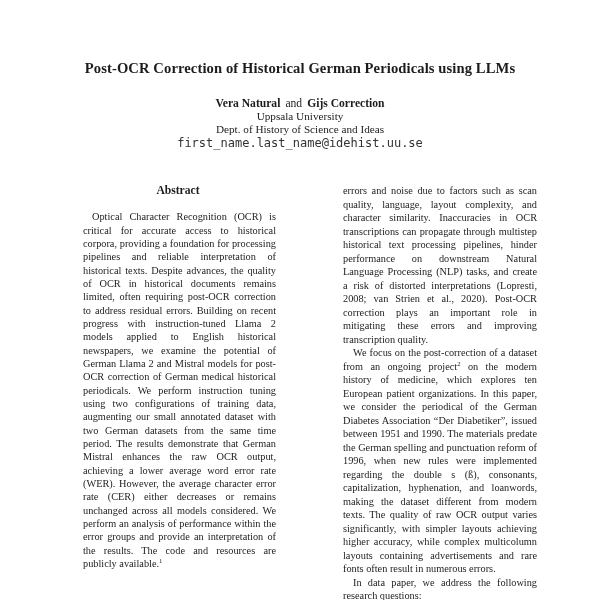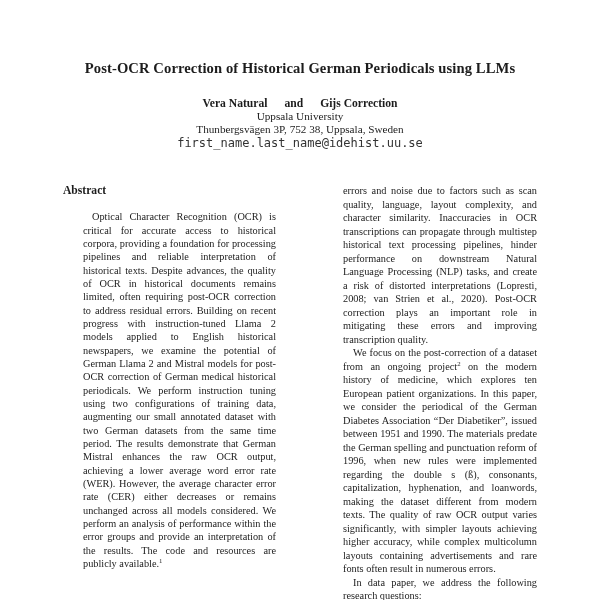--- a/index.html
+++ b/index.html
@@ -17,21 +17,21 @@
 
   .title {
     font-size: 14.6px;
     font-weight: bold;
     letter-spacing: 0.1px;
     line-height: 17px;
   }
 
   .authors { margin-top: 20px; font-size: 11.6px; line-height: 13px; }
   .authors .bold { font-weight: bold; }
-  .authors .and { font-weight: bold; margin: 0 17px; }
+  .authors .and { font-weight: normal; margin: 0 5px; }
 
   .affil { font-size: 11.2px; line-height: 13.1px; }
 
   .email {
     font-family: "DejaVu Sans Mono", "Liberation Mono", monospace;
     font-size: 12px;
     line-height: 13px;
     margin-top: 1px;
     color: #333333;
   }
@@ -39,21 +39,21 @@
   .columns {
     display: flex;
     margin: 34px 63px 0 63px;
     gap: 17px;
     align-items: flex-start;
   }
   .col-left  { width: 230px; flex: 0 0 230px; }
   .col-right { width: 227px; flex: 0 0 227px; }
 
   .abs-heading {
-    text-align: left;
+    text-align: center;
     font-size: 11.6px;
     font-weight: bold;
     margin-bottom: 13px;
   }
 
   .abs-text {
     margin: 0 17px 0 20px;
     font-size: 10.3px;
     line-height: 13.35px;
     text-align: justify;
@@ -86,21 +86,21 @@
 <div class="page">
 
   <header class="header">
     <h1 class="title">Post-OCR Correction of Historical German Periodicals using LLMs</h1>
 
     <div class="authors">
       <span class="bold">Vera Natural</span><span class="and">and</span><span class="bold">Gijs Correction</span>
     </div>
 
     <div class="affil">Uppsala University</div>
-    <div class="affil">Thunbergsvägen 3P, 752 38, Uppsala, Sweden</div>
+    <div class="affil">Dept. of History of Science and Ideas</div>
     <div class="email">first_name.last_name@idehist.uu.se</div>
   </header>
 
   <main class="columns">
 
     <section class="col col-left">
       <h2 class="abs-heading">Abstract</h2>
       <p class="abs-text"><span>Optical Character Recognition (OCR) is critical for accurate access to historical corpora, providing a foundation for processing pipelines and reliable interpretation of historical texts. Despite advances, the quality of OCR in historical documents remains limited, often requiring post-OCR correction to address residual errors. Building on recent progress with instruction-tuned Llama 2 models applied to English historical newspapers, we examine the potential of German Llama 2 and Mistral models for post-OCR correction of German medical historical periodicals. We perform instruction tuning using two configurations of training data, augmenting our small annotated dataset with two German datasets from the same time period. The results demonstrate that German Mistral enhances the raw OCR output, achieving a lower average word error rate (WER). However, the average character error rate (CER) either decreases or remains unchanged across all models considered. We perform an analysis of performance within the error groups and provide an interpretation of the results. The code and resources are publicly available.</span><sup>1</sup></p>
     </section>
 

